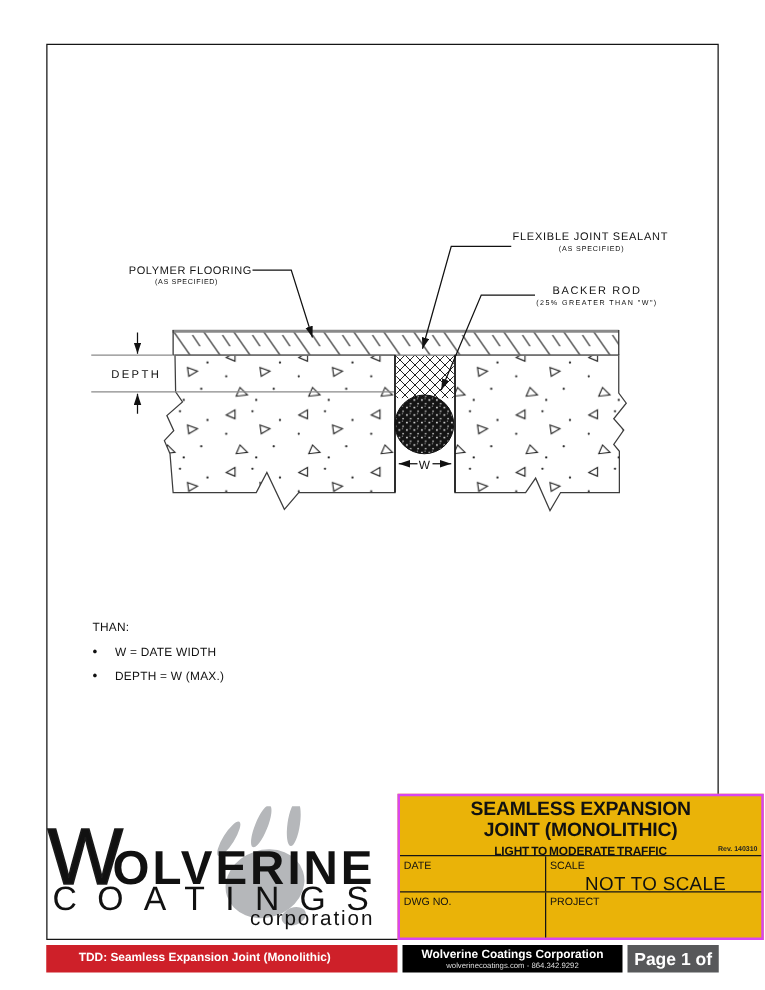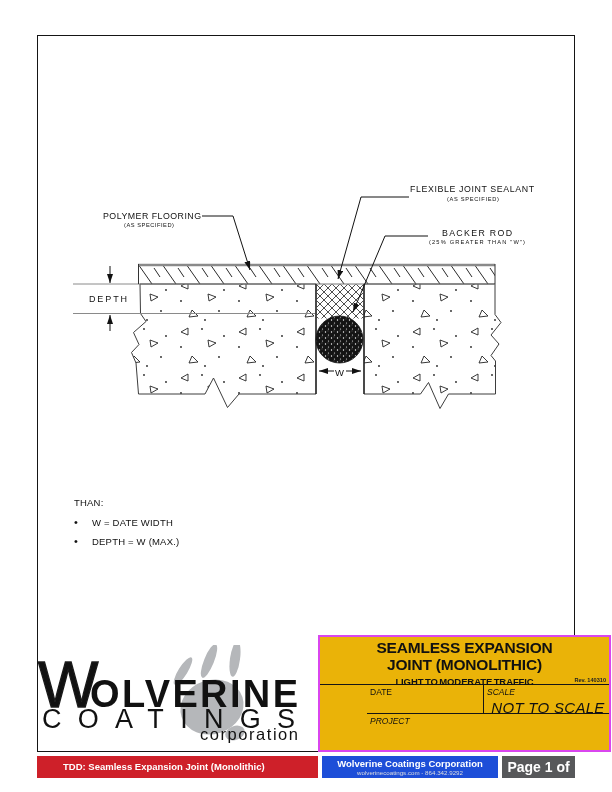--- a/index.html
+++ b/index.html
@@ -19,32 +19,32 @@
   
   #logo-svg{left:37px;top:645px;width:280px;height:110px;}
   
   #title-block{left:318px;top:635px;width:293px;height:117px;
     border:2px solid #d946ef;box-sizing:border-box;background:#eab308;}
   .tb-header{position:relative;height:48px;border-bottom:1.5px solid #151515;
     box-sizing:border-box;text-align:center;padding-top:3px;}
   .tb-title{font-size:15.5px;font-weight:bold;line-height:16.5px;letter-spacing:-.2px;}
   .tb-sub{font-size:9.5px;font-weight:bold;margin-top:3px;letter-spacing:-.1px;word-spacing:-1px;}
   .tb-rev{position:absolute;right:3px;bottom:1px;font-size:5.6px;font-weight:bold;color:#222;}
-  .tb-row{display:flex;box-sizing:border-box;margin-left:47px;}
+  .tb-row{display:flex;box-sizing:border-box;}
   .tb-row1{height:29px;border-bottom:1.5px solid #151515;}
   .tb-row2{height:36px;}
   .tb-cell{box-sizing:border-box;padding:2px 0 0 3px;font-size:8.5px;}
   .tb-cell-l{width:117px;border-right:1.5px solid #151515;}
-  .tb-cell-r{flex:1;font-style:italic;}
+  .tb-cell-r{flex:1;}
   .tb-scale-value{font-size:15px;text-align:center;margin-top:2px;letter-spacing:.3px;}
   
   .bar{top:756px;height:22px;color:#fff;box-sizing:border-box;}
   #bar-tdd{left:37px;width:281px;background:#ce2029;font-size:9.5px;font-weight:bold;
     line-height:22px;padding-left:26px;}
-  #bar-company{left:322px;width:176px;background:#1d4ed8;text-align:center;}
+  #bar-company{left:322px;width:176px;background:#000000;text-align:center;}
   #bar-company .c1{font-size:9.5px;font-weight:bold;line-height:10px;margin-top:3px;}
   #bar-company .c2{font-size:6.2px;color:#dedede;line-height:8px;}
   #bar-page{left:502px;width:73px;background:#57585a;font-size:14px;font-weight:bold;
     text-align:center;line-height:22px;}
   svg text{font-family:"Liberation Sans",sans-serif;fill:#111;}
 </style>
 </head>
 <body>
 
 <div class="abs" id="sheet-frame"></div>
@@ -152,20 +152,23 @@
   <div class="tb-row tb-row1">
     <div class="tb-cell tb-cell-l">
       <span>DATE</span>
     </div>
     <div class="tb-cell tb-cell-r">
       <span>SCALE</span>
       <div class="tb-scale-value">NOT TO SCALE</div>
     </div>
   </div>
   <div class="tb-row tb-row2">
+    <div class="tb-cell tb-cell-l">
+      <span>DWG NO.</span>
+    </div>
     <div class="tb-cell tb-cell-r">
       <span>PROJECT</span>
     </div>
   </div>
 </div>
 
 <div class="abs bar" id="bar-tdd">TDD: Seamless Expansion Joint (Monolithic)</div>
 <div class="abs bar" id="bar-company">
   <div class="c1">Wolverine Coatings Corporation</div>
   <div class="c2">wolverinecoatings.com - 864.342.9292</div>

